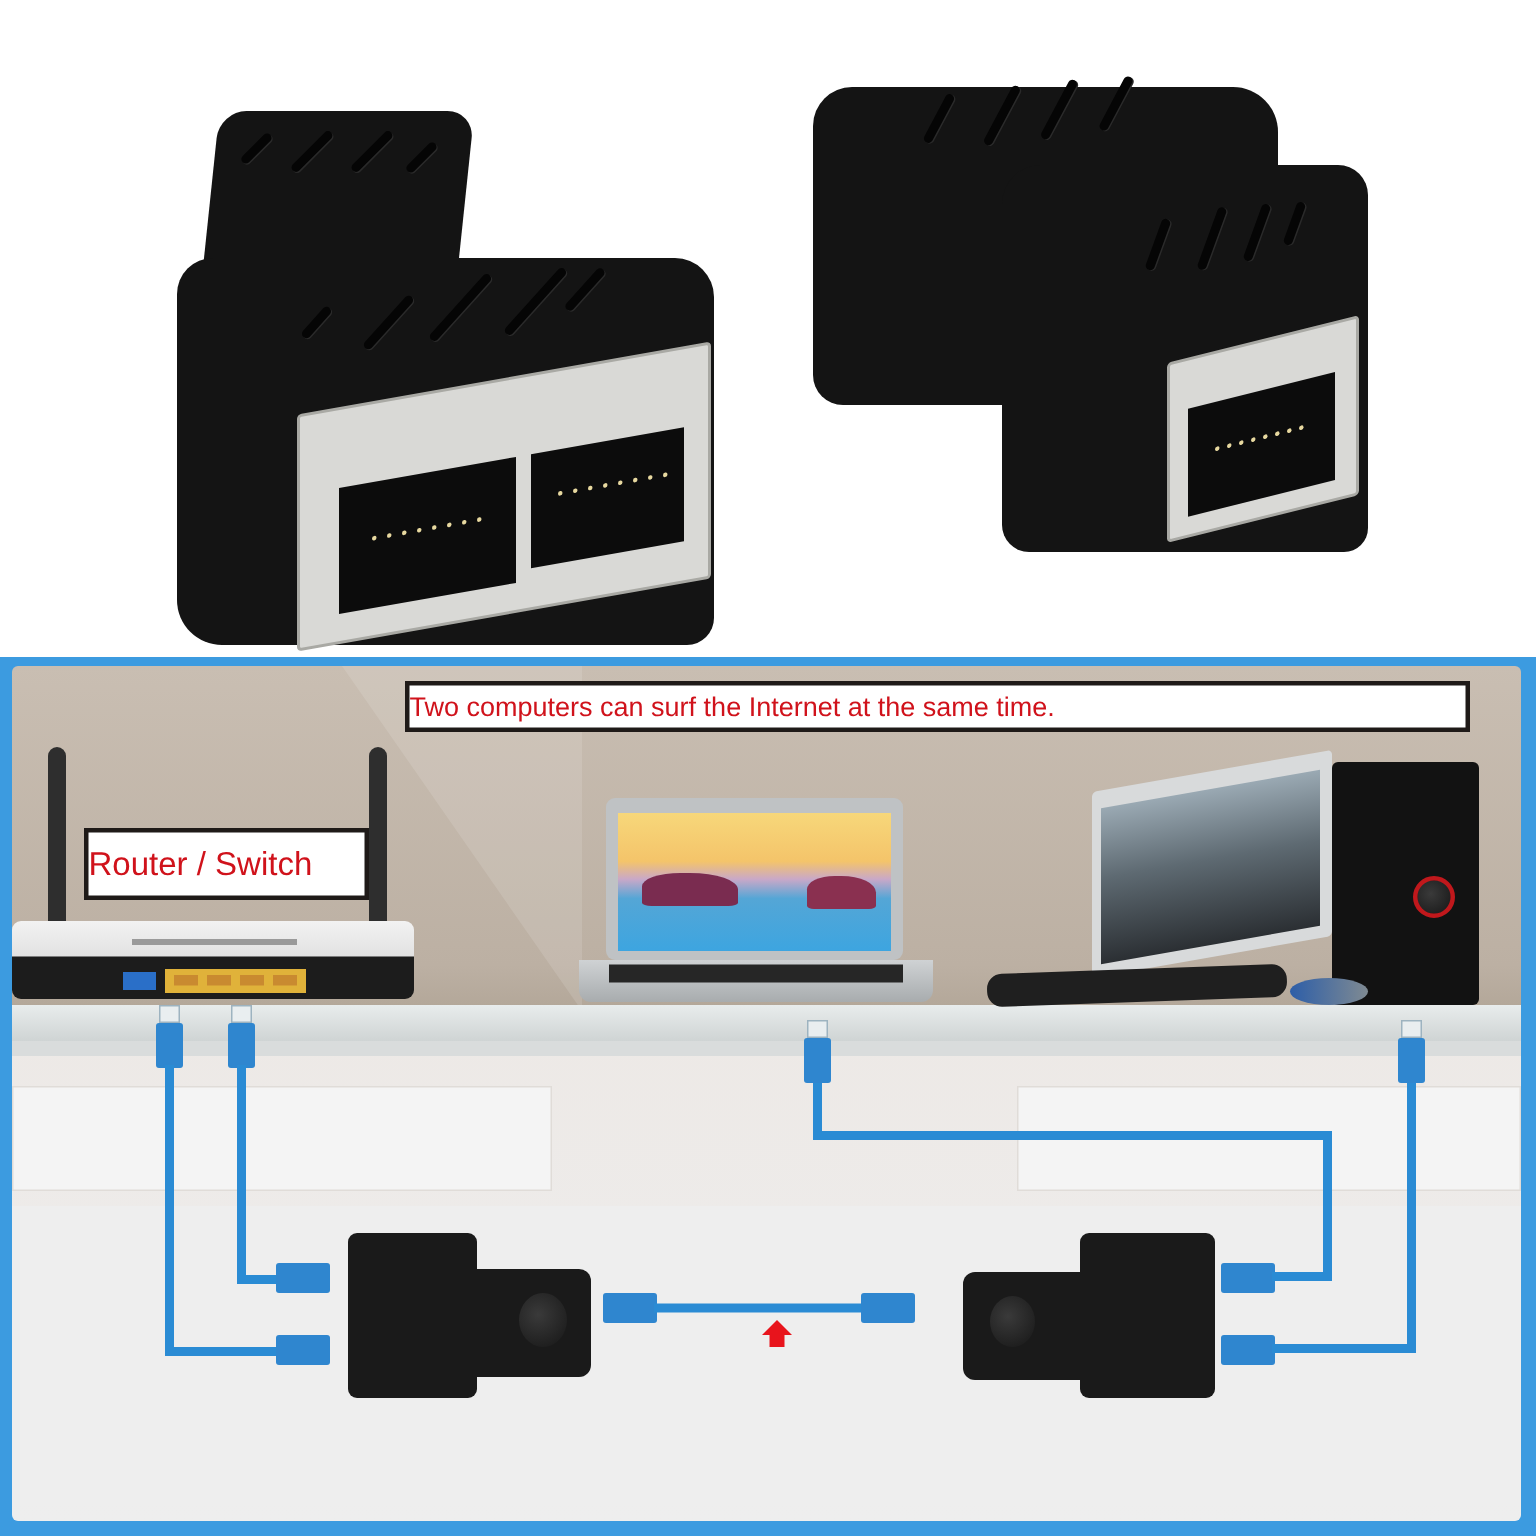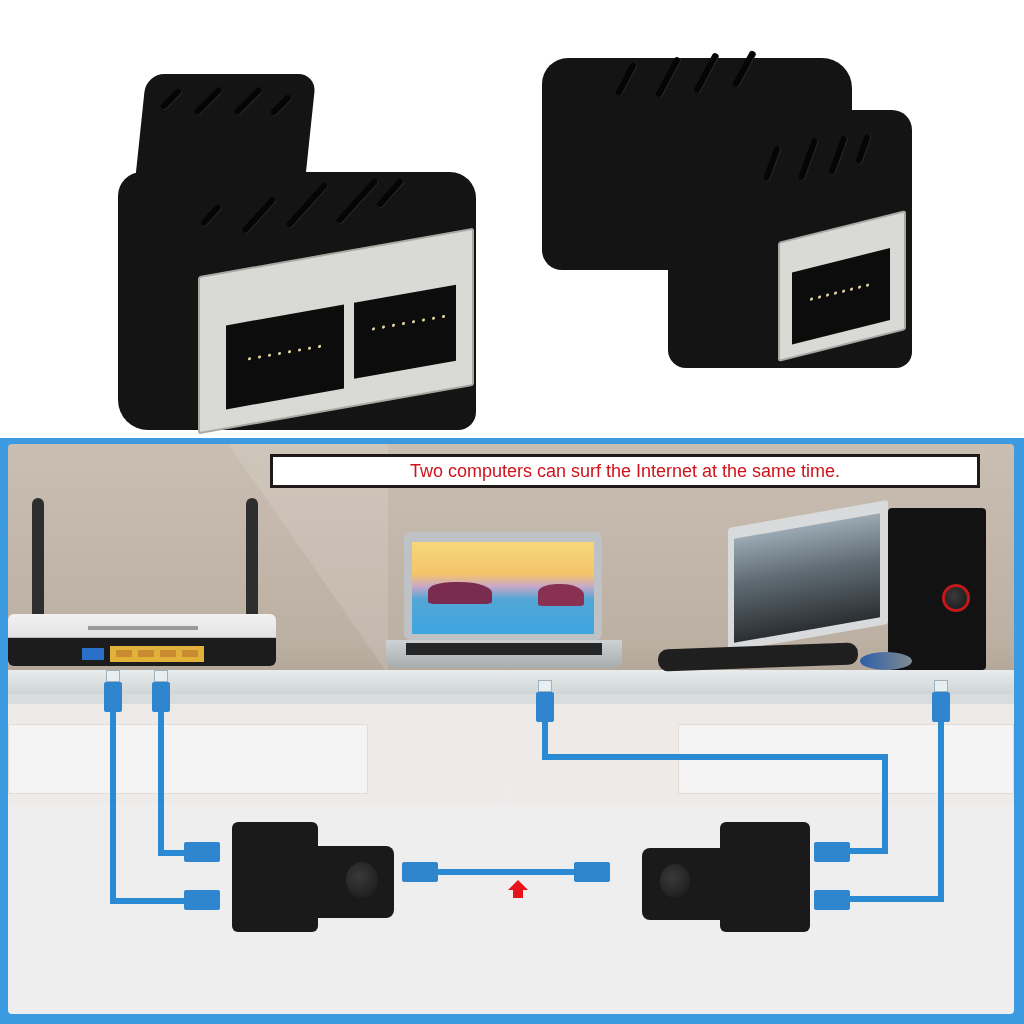--- a/index.html
+++ b/index.html
@@ -10,21 +10,21 @@
   .blk{background:#141414;}
   .port{position:absolute;background:#d9d9d6;border:2px solid #a9a9a4;box-sizing:border-box;}
   .socket{position:absolute;background:#0c0c0c;}
   .pin{position:absolute;width:3px;height:3px;border-radius:50%;background:#e8d9a0;}
   .rib{position:absolute;height:6px;border-radius:3px;background:#050505;box-shadow:0 1px 0 #2a2a2a;}
   
   .scene{position:absolute;left:0;top:438px;width:1024px;height:586px;background:#3c9be0;}
   .scene-inner{position:absolute;left:8px;top:6px;width:1006px;height:570px;overflow:hidden;border-radius:4px;
      background:linear-gradient(180deg,#c9beb2 0%,#bcb0a3 35%,#b3a799 40%,#ede9e6 42%,#eeeeee 100%);}
   .wall-shade{position:absolute;left:220px;top:0;width:0;height:0;border-left:160px solid transparent;border-top:230px solid rgba(255,255,255,0.12);}
-  .label-box{position:absolute;background:#ffffff;border:3px solid #1f1a18;box-sizing:border-box;color:#d0121b;display:flex;align-items:center;justify-content:center;}
+  .label-box{position:absolute;background:#ffffff;border:3px solid #1f1a18;box-sizing:border-box;color:#d0121b;display:flex;align-items:center;}
   .cable{position:absolute;background:#2a8bd4;}
   .plug{position:absolute;background:#2f86cf;border-radius:2px;}
   .plug-tip{position:absolute;background:#e9eef0;border:1px solid #9db3c0;box-sizing:border-box;}
   .desk{position:absolute;background:linear-gradient(180deg,#e8ecec,#cfd4d4);}
   .cabinet{position:absolute;background:#f4f4f4;border:1px solid #e0dcd8;box-sizing:border-box;}
   .splitter{position:absolute;background:#1a1a1a;border-radius:6px;}
   .knob{position:absolute;border-radius:50%;background:radial-gradient(circle at 40% 40%,#3a3a3a,#161616);}
 </style>
 </head>
 <body>
@@ -110,20 +110,23 @@
       <div class="abs" style="left:238px;top:54px;width:12px;height:150px;background:#2e2e2e;border-radius:6px 6px 2px 2px;"></div>
       <div class="abs" style="left:0;top:170px;width:268px;height:52px;background:linear-gradient(180deg,#f2f2f2 0,#e2e2e2 45%,#1c1c1c 46%,#1c1c1c 100%);border-radius:6px;"></div>
       <div class="abs" style="left:80px;top:182px;width:110px;height:4px;background:#9a9a9a;"></div>
       <div class="abs" style="left:74px;top:204px;width:22px;height:12px;background:#2a6fc8;"></div>
       <div class="abs" style="left:102px;top:202px;width:94px;height:16px;background:#e0b23a;"></div>
       <div class="abs" style="left:108px;top:206px;width:16px;height:7px;background:#c98a30;"></div>
       <div class="abs" style="left:130px;top:206px;width:16px;height:7px;background:#c98a30;"></div>
       <div class="abs" style="left:152px;top:206px;width:16px;height:7px;background:#c98a30;"></div>
       <div class="abs" style="left:174px;top:206px;width:16px;height:7px;background:#c98a30;"></div>
     </div>
+    <div class="label-box" style="left:48px;top:108px;width:190px;height:48px;font-size:22px;">
+      <span>Router / Switch</span>
+    </div>
 
     <div>
       <div class="abs" style="left:396px;top:88px;width:198px;height:108px;background:#bfc2c4;border-radius:6px;"></div>
       <div class="abs" style="left:404px;top:98px;width:182px;height:92px;background:linear-gradient(180deg,#f7d77a 0,#f4c46a 35%,#c9a8c8 48%,#54a6d6 62%,#3da5e0 100%);"></div>
       <div class="abs" style="left:420px;top:138px;width:64px;height:22px;background:#7a2c50;border-radius:40% 50% 10% 10%;"></div>
       <div class="abs" style="left:530px;top:140px;width:46px;height:22px;background:#8a3050;border-radius:40% 50% 10% 10%;"></div>
       <div class="abs" style="left:378px;top:196px;width:236px;height:28px;background:linear-gradient(180deg,#cfd2d4,#a8acae);border-radius:0 0 8px 8px;"></div>
       <div class="abs" style="left:398px;top:199px;width:196px;height:12px;background:#262626;"></div>
     </div>
 

